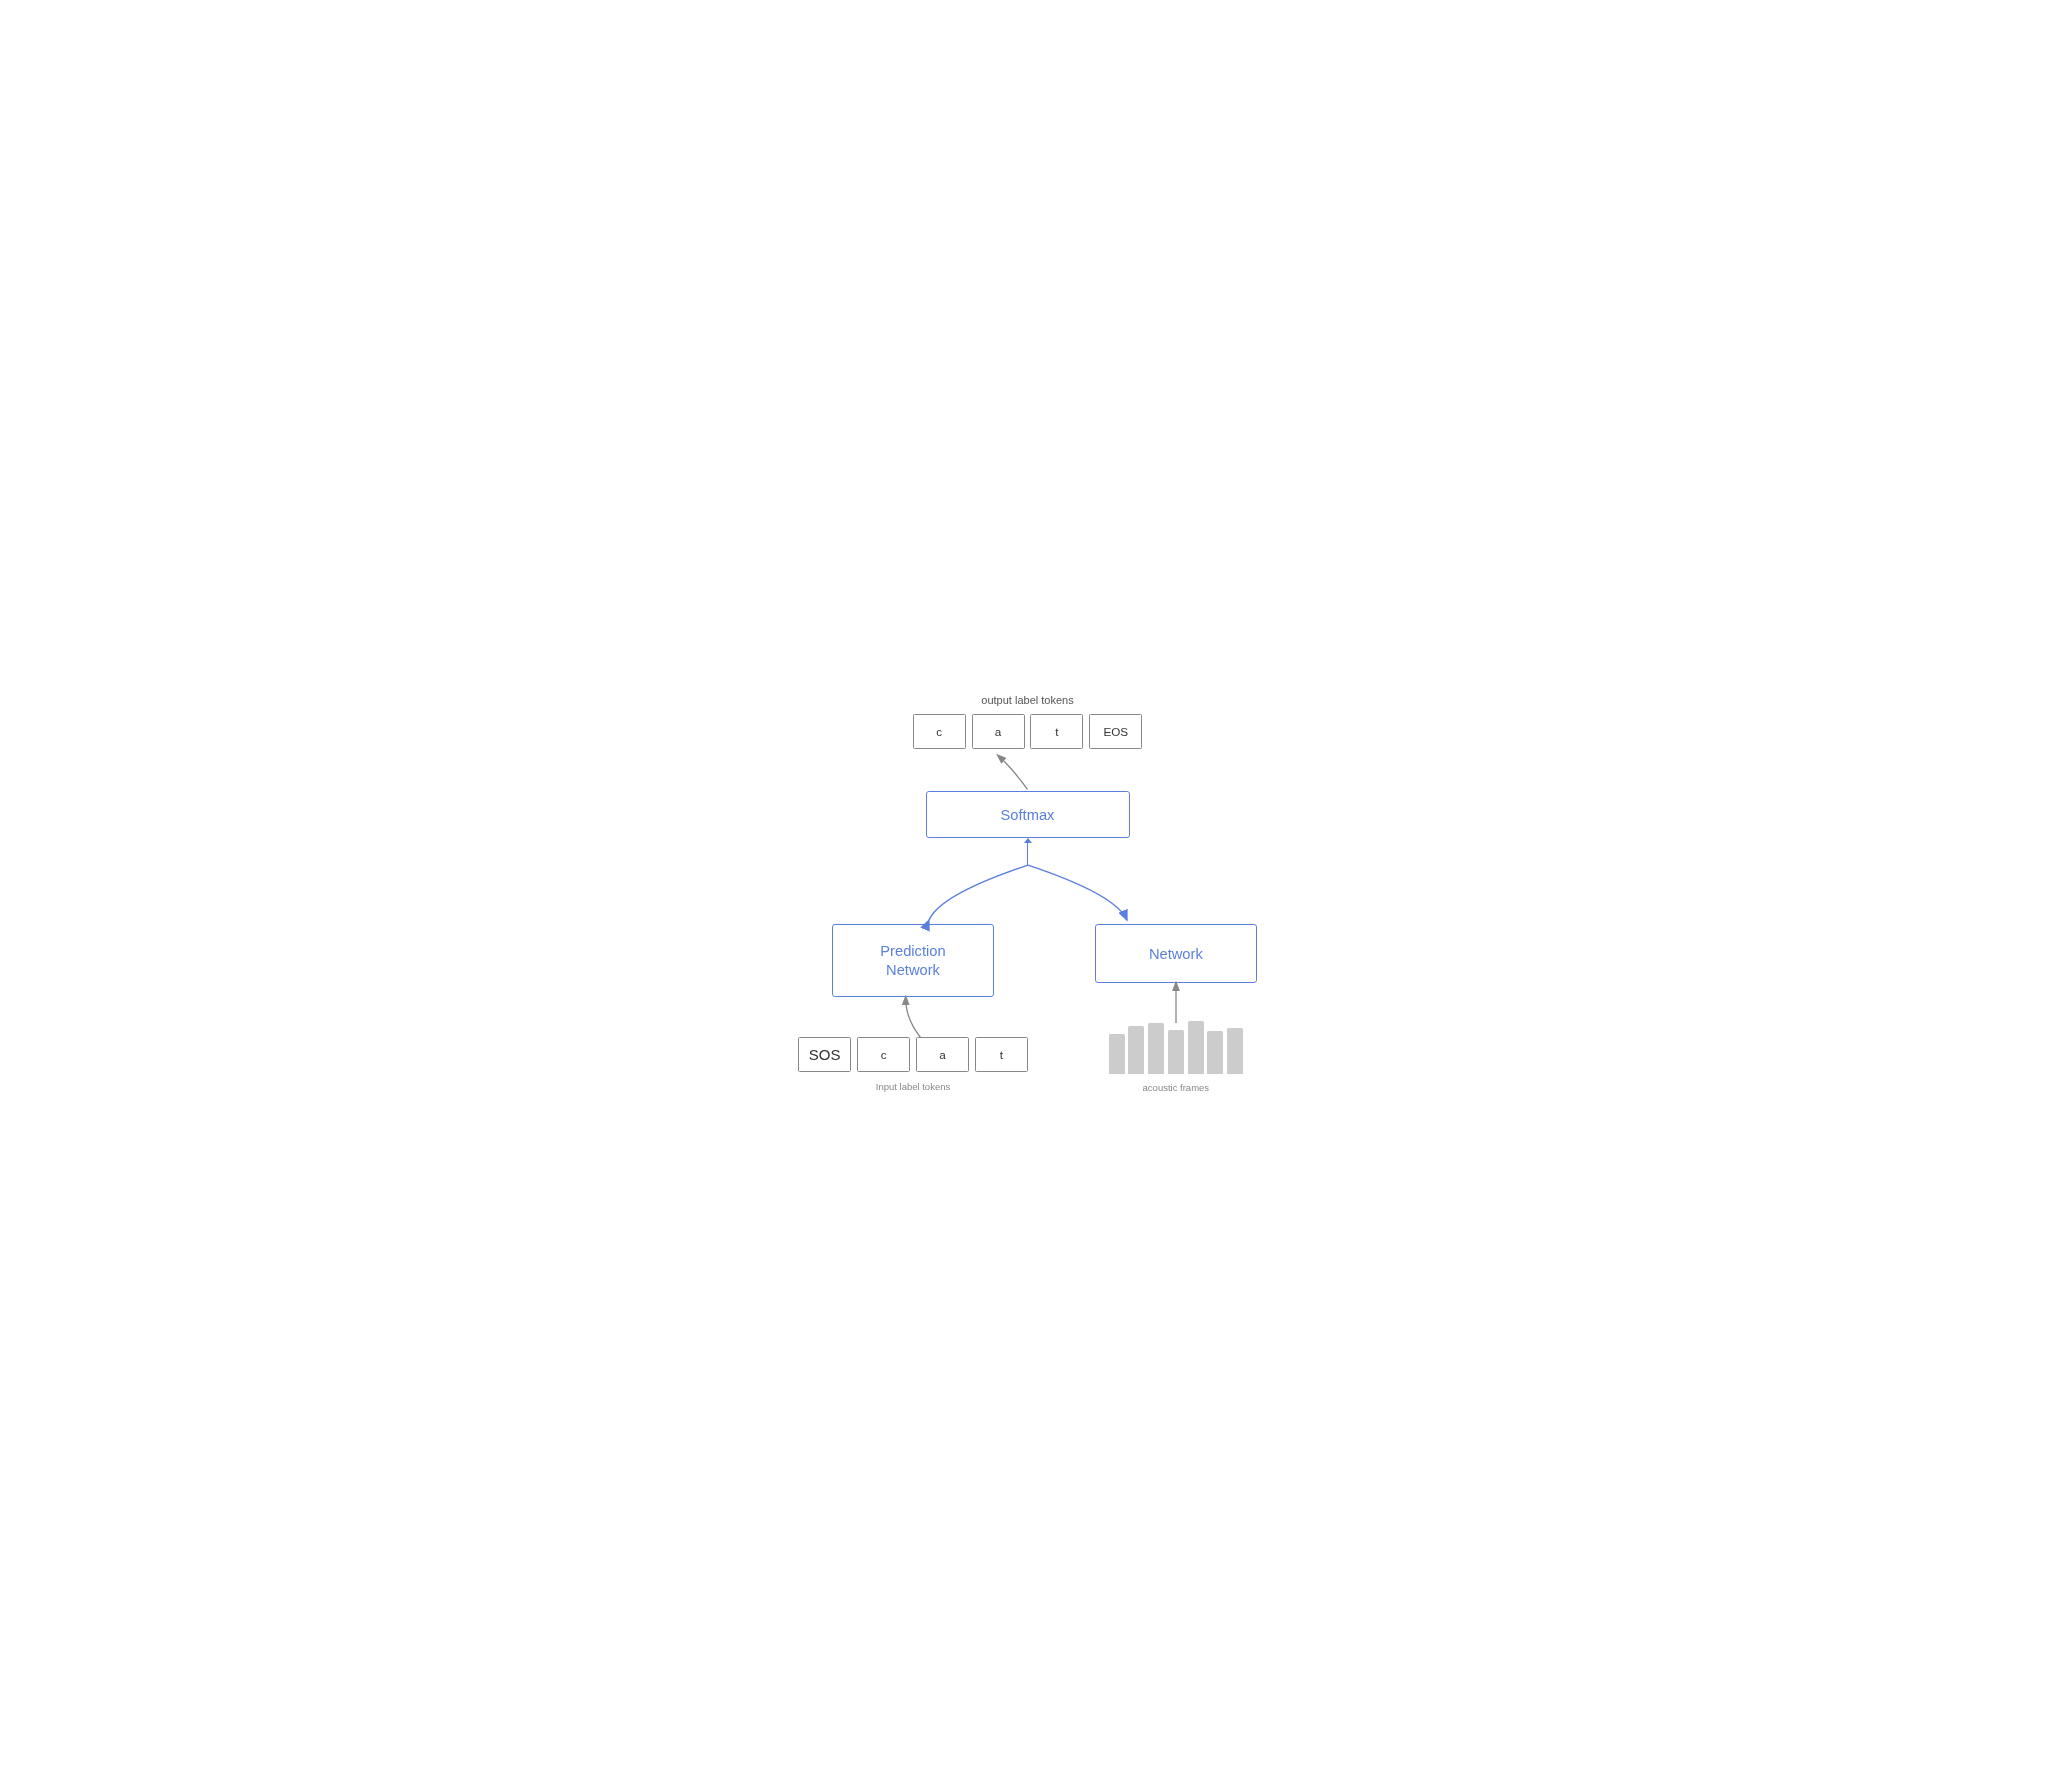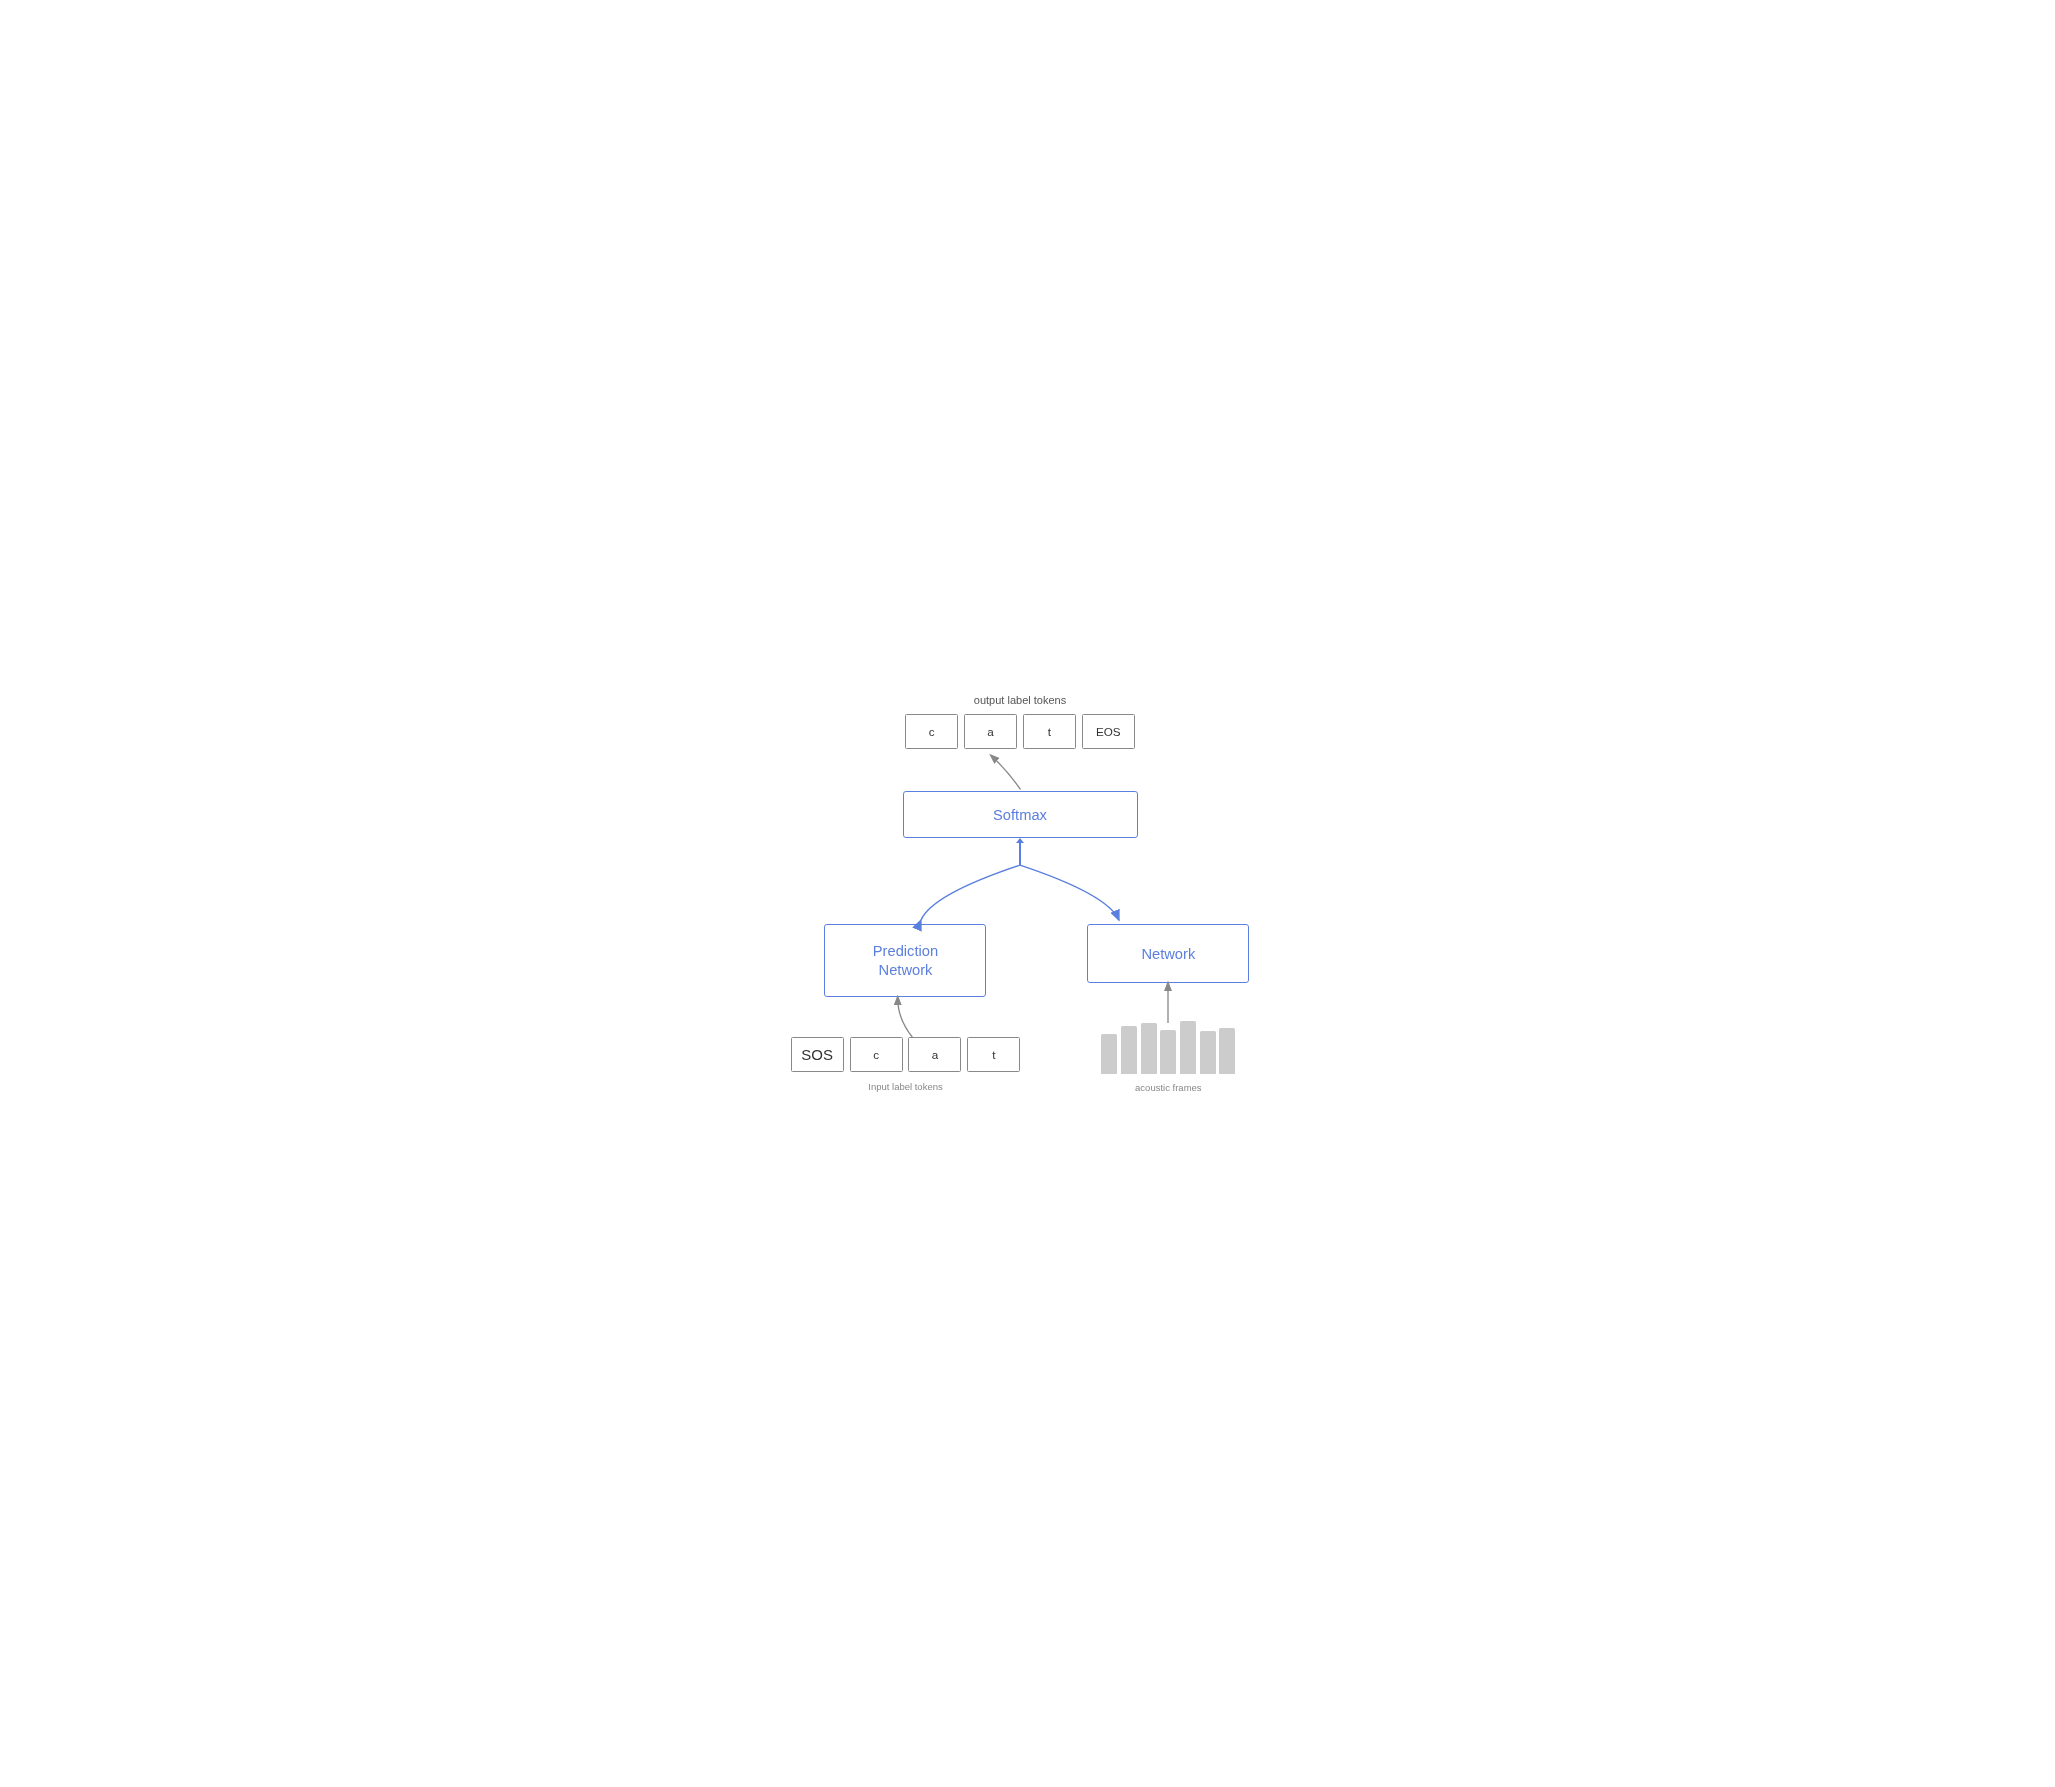--- a/index.html
+++ b/index.html
@@ -10,20 +10,21 @@
       justify-content: center;
       align-items: center;
       min-height: 100vh;
       padding: 29px;
     }
     .diagram-container {
       width: 514px;
       position: relative;
       display: flex;
       flex-direction: column;
+      align-items: center;
       gap: 0;
     }
 
     
     .output-label {
       font-size: 11px;
       color: #555;
       margin-bottom: 7.3px;
       text-align: center;
     }
@@ -64,21 +65,21 @@
       display: flex;
       align-items: center;
       justify-content: center;
       color: #5b7fde;
       font-size: 14.7px;
       font-weight: 500;
       background: #fff;
       text-align: center;
     }
     .softmax-box {
-      width: 235px;
+      width: 204px;
       height: 47px;
     }
     .joint-box {
       width: 279px;
       height: 59px;
     }
     .prediction-box {
       width: 162px;
       height: 73px;
       line-height: 1.3;

